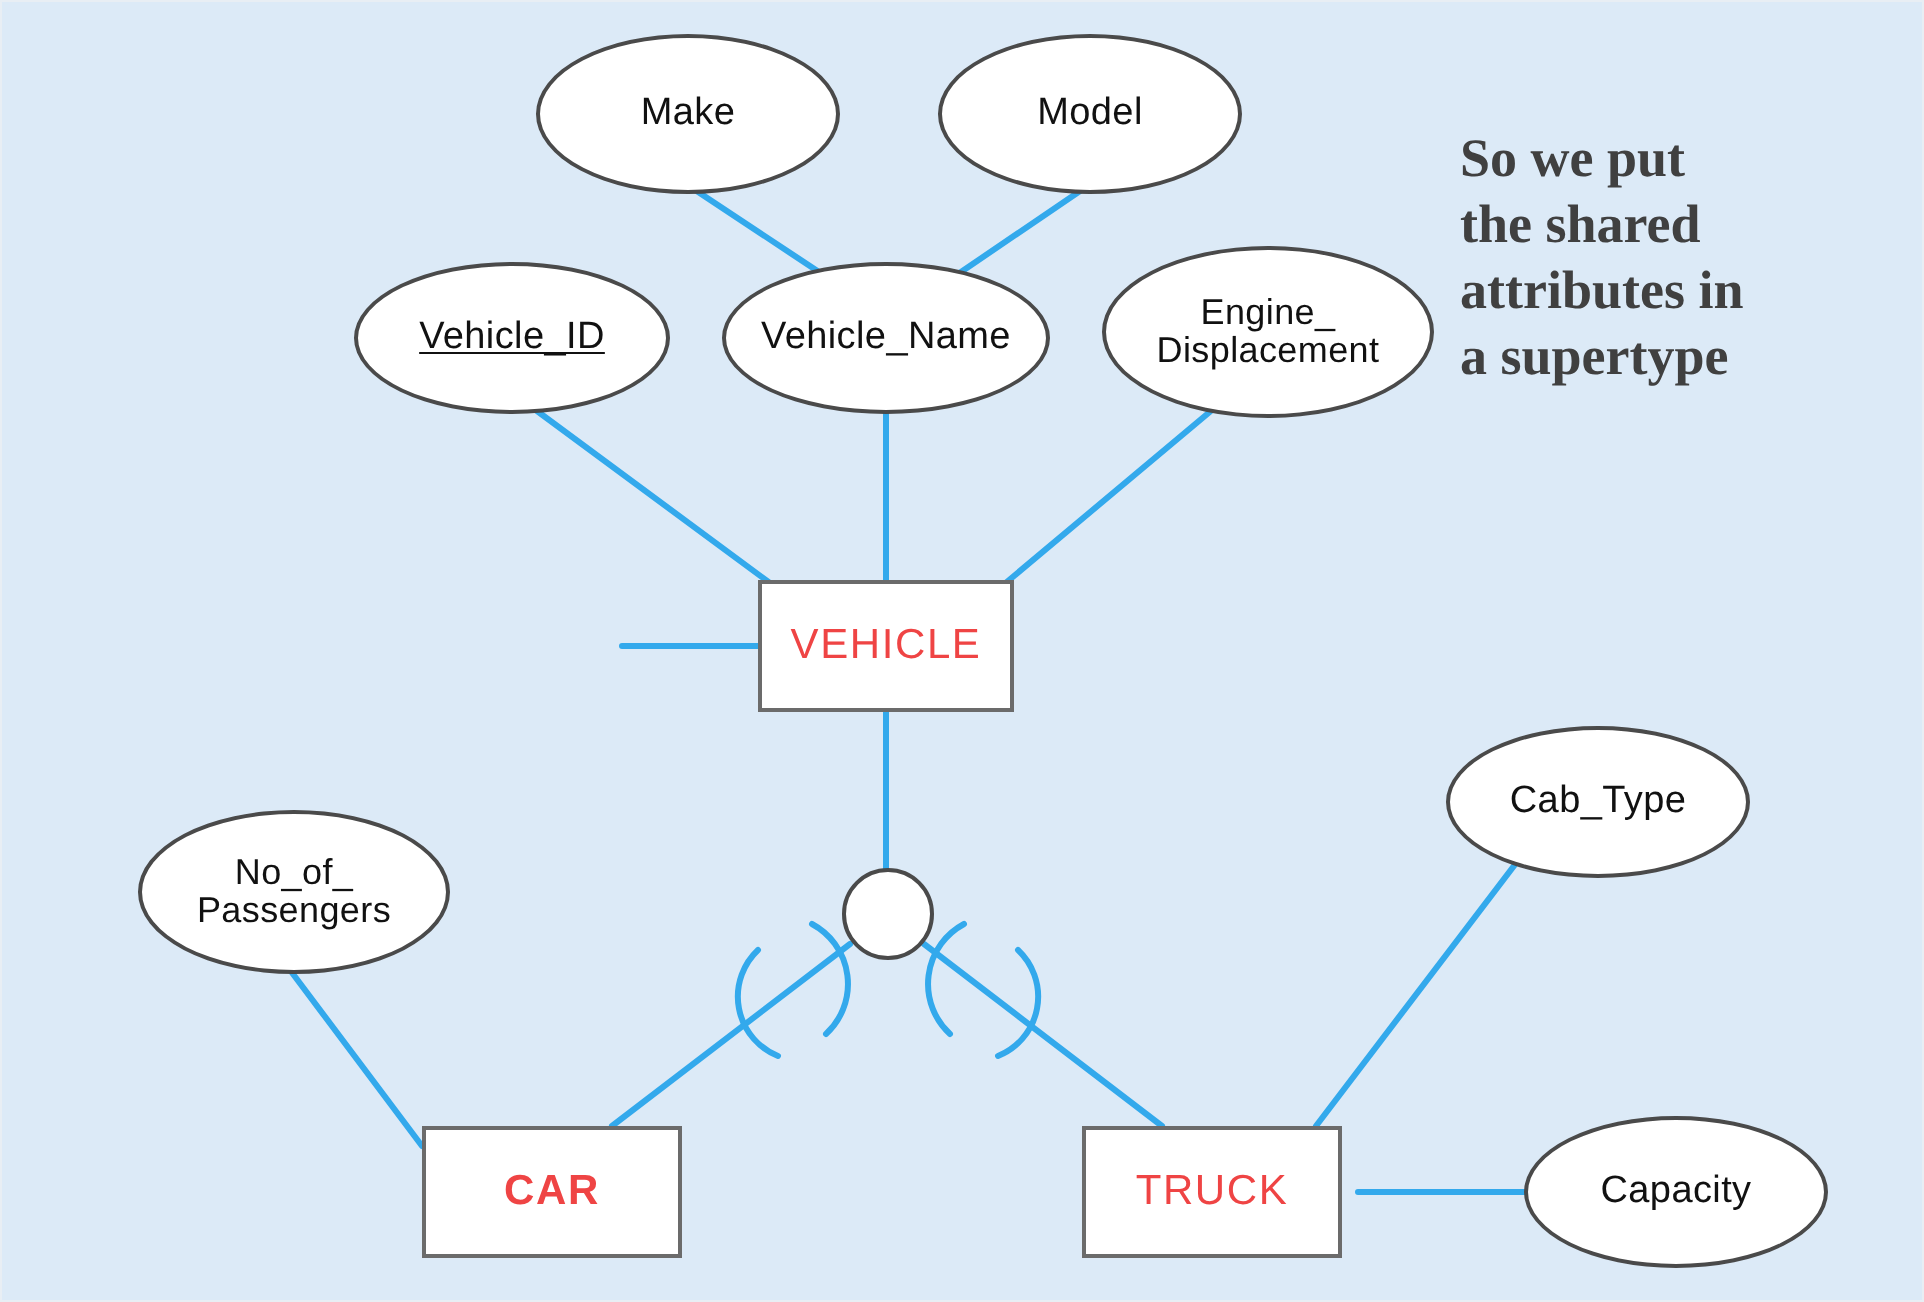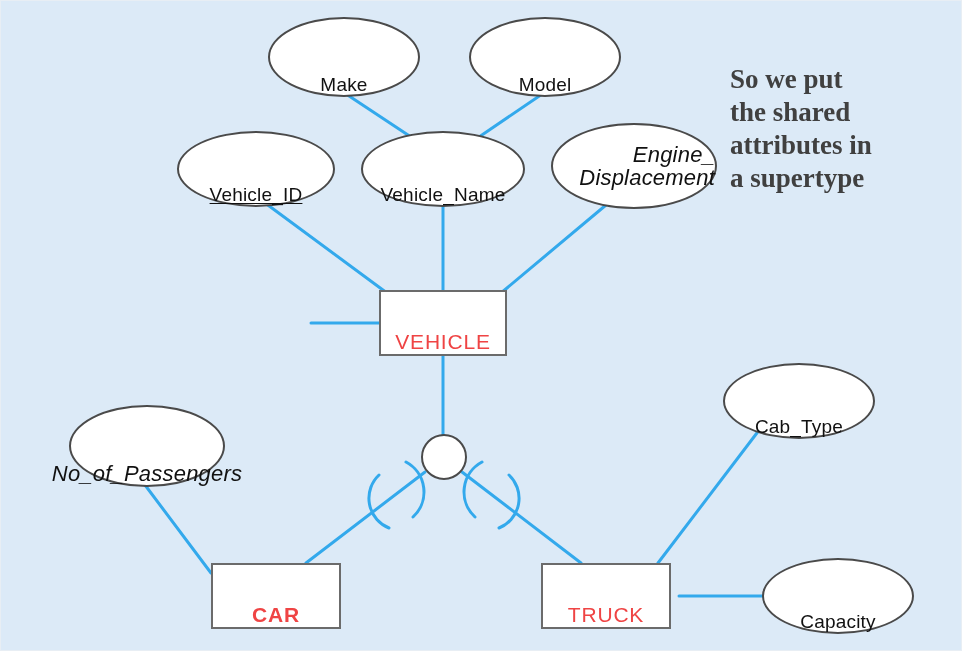--- a/index.html
+++ b/index.html
@@ -21,35 +21,35 @@
     position: absolute;
     left: 0;
     top: 0;
     width: 962px;
     height: 651px;
     pointer-events: none;
   }
   .node {
     position: absolute;
     display: flex;
-    align-items: flex-end;
+    align-items: center;
     justify-content: center;
     text-align: center;
     background: #ffffff;
     box-sizing: border-box;
   }
   .ellipse {
     border: 2px solid #4a4a4a;
     border-radius: 50%;
     color: #111111;
     font-size: 19px;
     line-height: 1.05;
     letter-spacing: 0.2px;
   }
-  .ellipse.small-text { font-size: 22px; font-style: italic; }
+  .ellipse.small-text { font-size: 18px; }
   .entity {
     border: 2px solid #6b6b6b;
     color: #ef4444;
     font-size: 21px;
     letter-spacing: 0.8px;
   }
   .pk { text-decoration: underline; text-underline-offset: 2px; }
   .circle-node {
     position: absolute;
     border: 2px solid #4a4a4a;
@@ -115,21 +115,21 @@
   </div>
 
 
   <div class="node entity" style="left:378px; top:289px; width:128px; height:66px;">
     <span>VEHICLE</span>
   </div>
 
   <div class="circle-node" style="left:420px; top:433px; width:46px; height:46px;">
   </div>
 
-  <div class="node ellipse small-text" style="left:68px; top:404px; width:156px; height:82px; flex-direction:row;">
+  <div class="node ellipse small-text" style="left:68px; top:404px; width:156px; height:82px; flex-direction:column;">
     <span>No_of_</span>
     <span>Passengers</span>
   </div>
 
   <div class="node ellipse" style="left:722px; top:362px; width:152px; height:76px;">
     <span>Cab_Type</span>
   </div>
 
   <div class="node entity" style="left:210px; top:562px; width:130px; height:66px;font-weight:bold;">
     <span>CAR</span>

